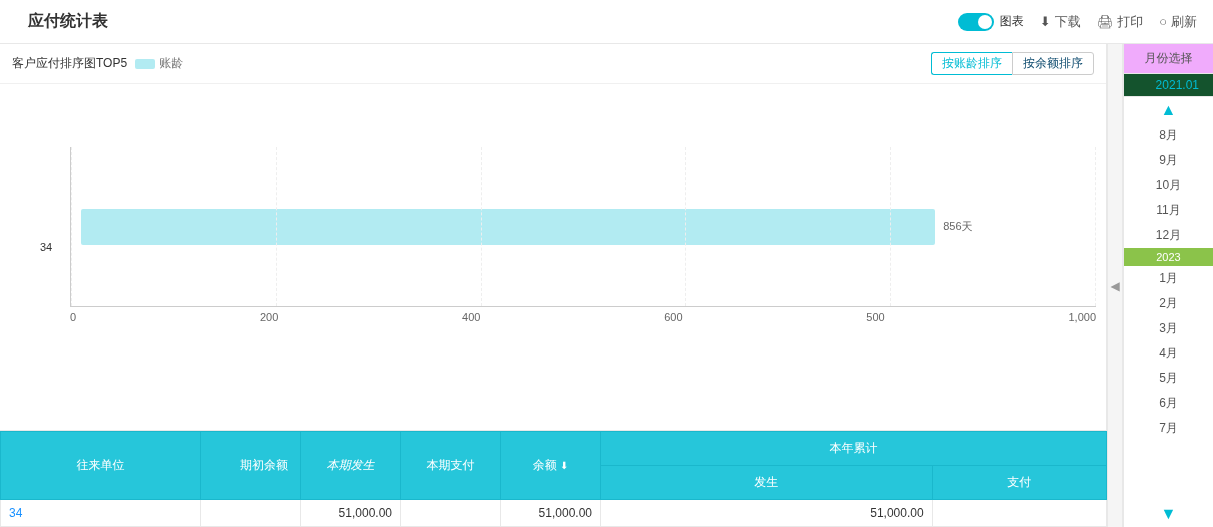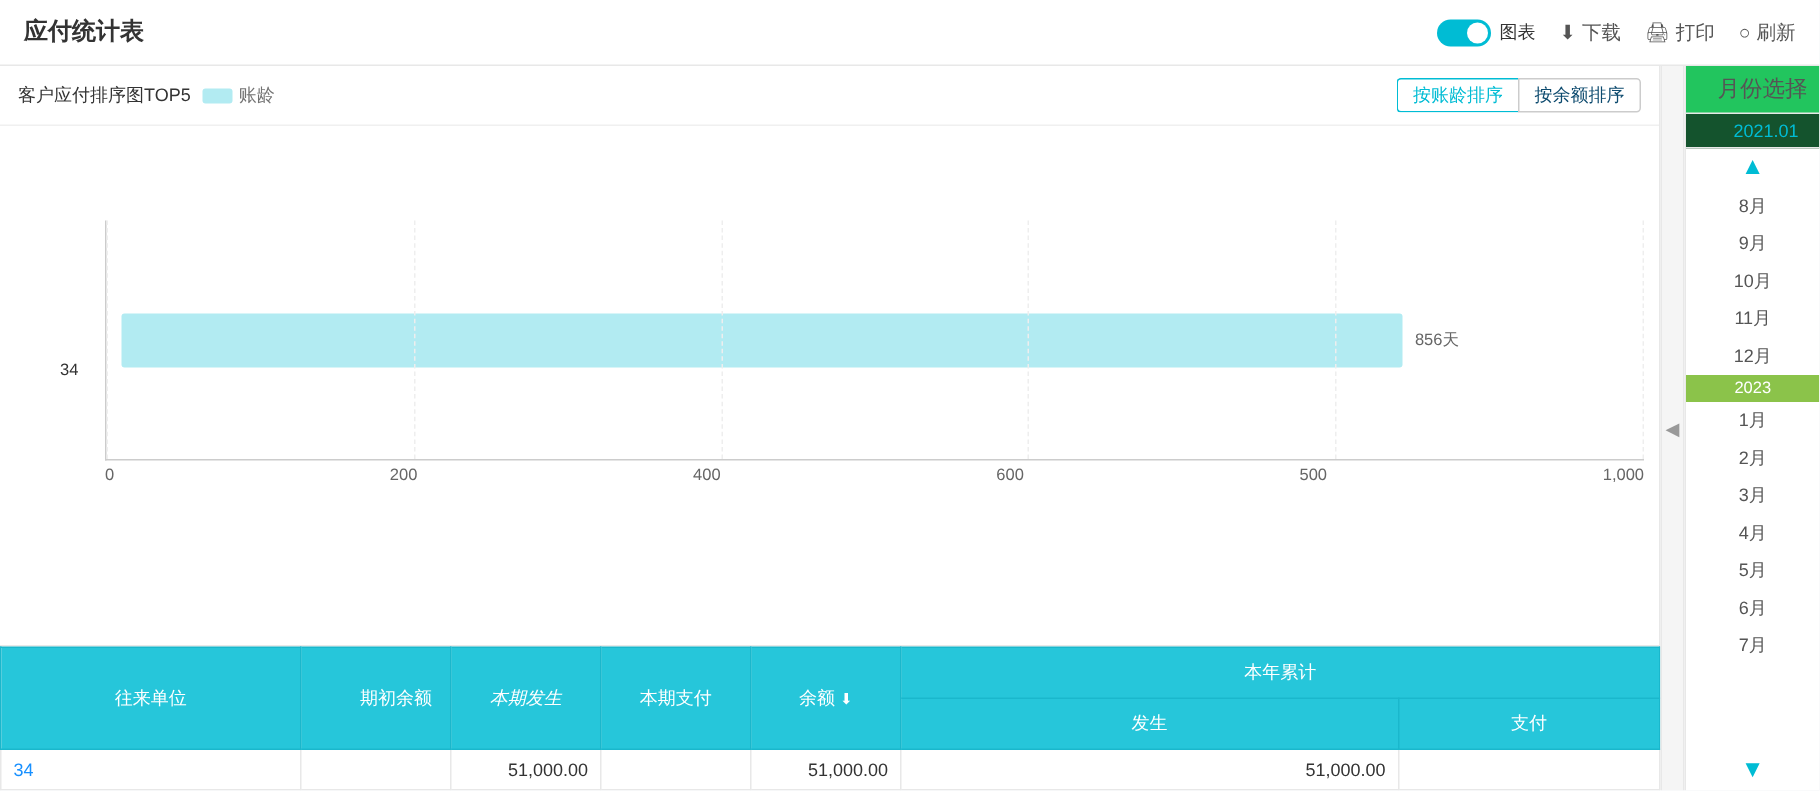--- a/index.html
+++ b/index.html
@@ -2,21 +2,21 @@
 <html><head>
   <meta charset="utf-8">
   <style>
     * { box-sizing: border-box; margin: 0; padding: 0; }
     body { font-family: 'Microsoft YaHei', Arial, sans-serif; font-size: 12px; background: #f0f2f5; color: #333; }
     
     .page-wrapper { display: flex; flex-direction: column; height: 527px; width: 1213px; background: #fff; }
     
     
     .header { display: flex; align-items: center; justify-content: space-between; padding: 8px 16px; border-bottom: 1px solid #e8e8e8; background: #fff; height: 44px; }
-    .header-title { font-size: 16px; font-weight: bold; color: #333; }
+    .header-title { font-size: 16px; font-weight: bold; color: #333; margin-left: 12px; }
     .header-actions { display: flex; align-items: center; gap: 16px; }
     .toggle-wrap { display: flex; align-items: center; gap: 6px; }
     .toggle-switch { width: 36px; height: 18px; background: #00bcd4; border-radius: 9px; position: relative; cursor: pointer; }
     .toggle-switch::after { content: ''; position: absolute; width: 14px; height: 14px; background: #fff; border-radius: 50%; top: 2px; right: 2px; }
     .action-btn { display: flex; align-items: center; gap: 4px; cursor: pointer; color: #555; font-size: 13px; }
     
     
     .main-area { display: flex; flex: 1; overflow: hidden; }
     
     
@@ -39,21 +39,21 @@
     
     .table-section { border-top: 1px solid #e8e8e8; }
     .data-table { width: 100%; border-collapse: collapse; }
     .data-table th { background: #26c6da; color: #fff; padding: 8px 6px; text-align: center; font-weight: normal; font-size: 12px; border: 1px solid #1ab7cc; }
     .data-table td { padding: 6px 8px; text-align: right; font-size: 12px; border: 1px solid #e8e8e8; color: #333; }
     .data-table td:first-child { text-align: left; }
     .data-table td a { color: #1890ff; text-decoration: none; }
     
     
     .right-sidebar { width: 90px; border-left: 1px solid #e8e8e8; display: flex; flex-direction: column; background: #fff; }
-    .sidebar-header { background: #22c55e; padding: 6px 8px; font-size: 15px; color: #555; border-bottom: 1px solid #e8e8e8; text-align: right; }
+    .sidebar-header { background: #f0abfc; padding: 6px 8px; font-size: 12px; color: #555; border-bottom: 1px solid #e8e8e8; text-align: center; }
     .sidebar-year-input { width: 100%; padding: 4px 14px; border: none; border-bottom: 1px solid #e8e8e8; font-size: 12px; text-align: right; background: #14532d; color: #00bcd4; }
     .sidebar-nav-btn { text-align: center; padding: 4px; cursor: pointer; color: #00bcd4; font-size: 16px; }
     .month-item { padding: 4px 8px; text-align: center; font-size: 12px; color: #555; cursor: pointer; }
     .month-item.year-badge { background: #8bc34a; color: #fff; font-size: 11px; padding: 3px 6px; }
     
     
     .sidebar-scroll { flex: 1; overflow-y: auto; }
     .sidebar-scroll::-webkit-scrollbar { width: 4px; }
     .sidebar-scroll::-webkit-scrollbar-thumb { background: #ccc; border-radius: 2px; }
   </style>

